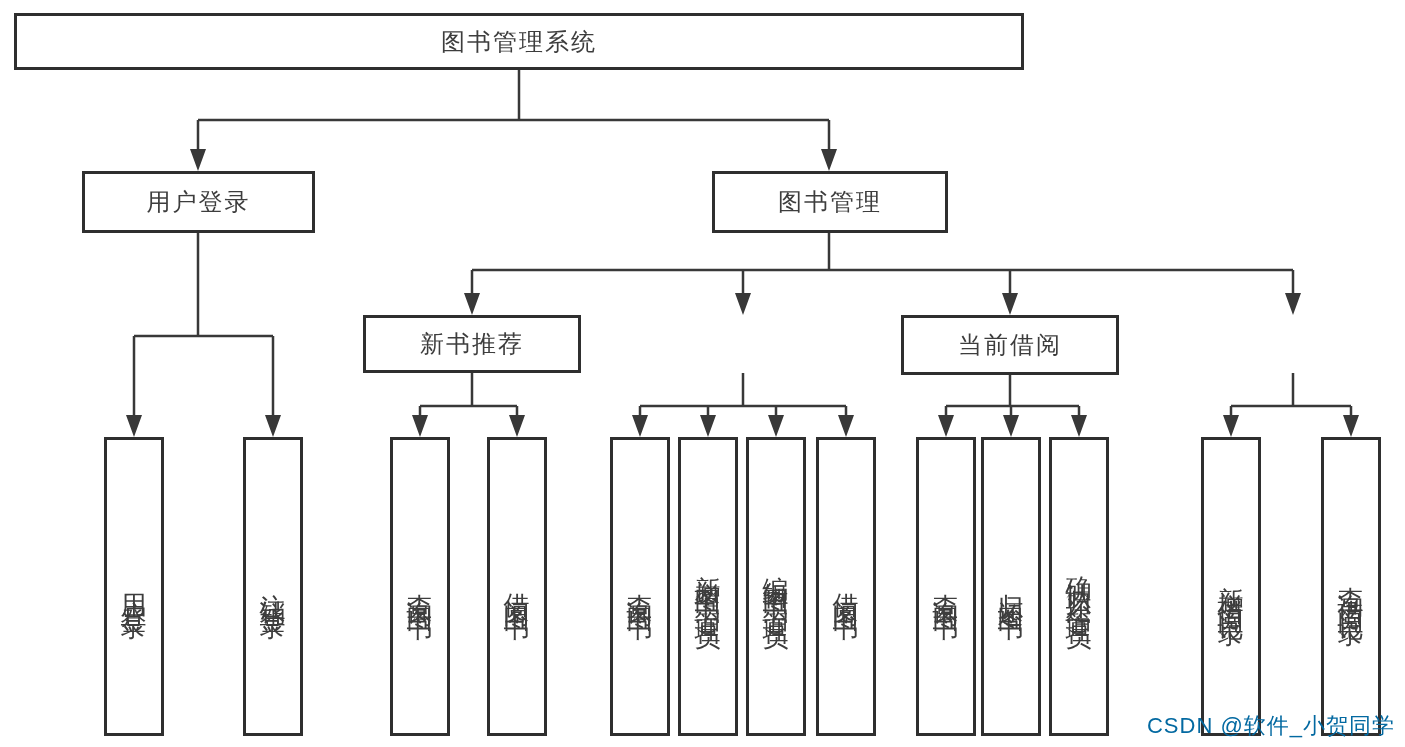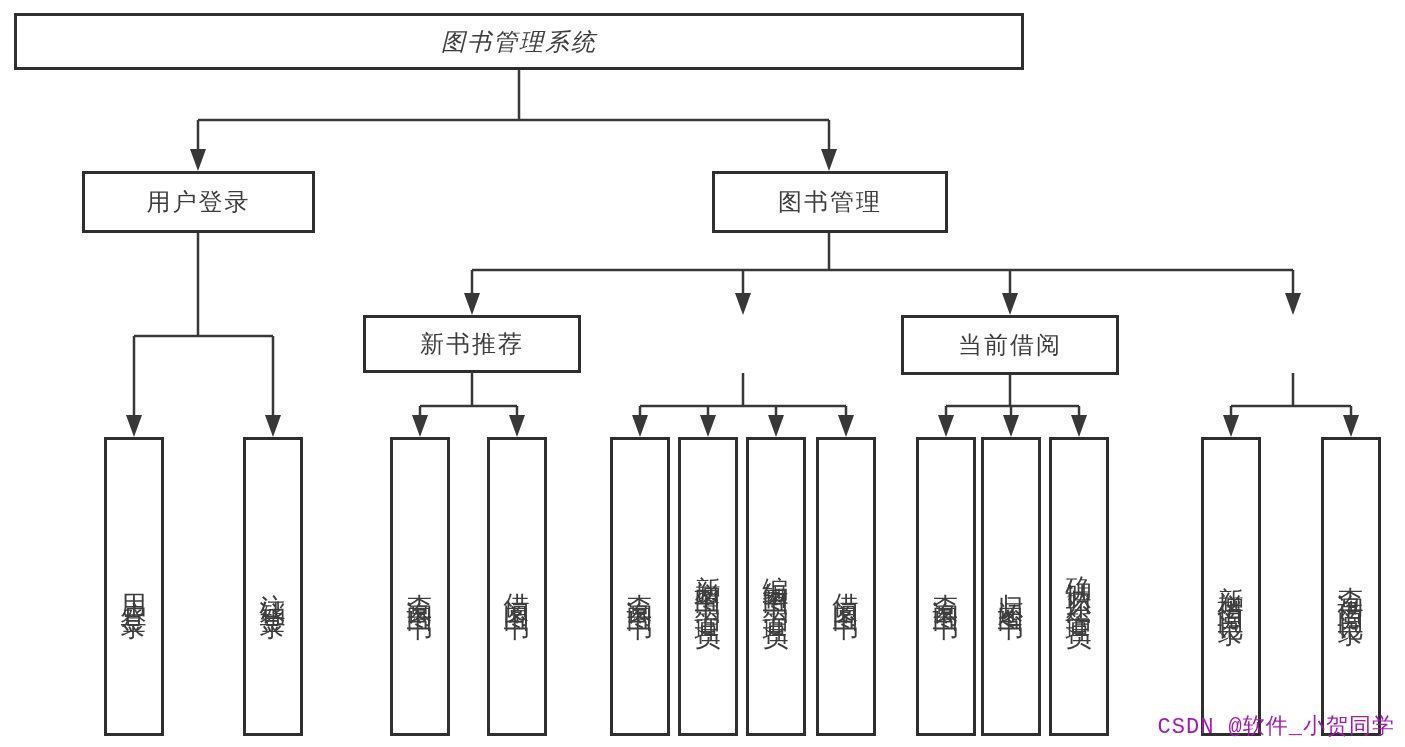--- a/index.html
+++ b/index.html
@@ -37,25 +37,24 @@
     writing-mode: vertical-rl;
     text-orientation: mixed;
     letter-spacing: 7px;
     line-height: 1;
   }
   .watermark {
     position: absolute;
     right: 10px;
     bottom: 6px;
     font-size: 22px;
-    color: #a21caf;
+    color: #0369a1;
     letter-spacing: 1px;
     white-space: nowrap;
     z-index: 5;
-    font-family: Liberation Mono, monospace;
   }
 </style>
 </head>
 <body>
 
 <div class="canvas">
 
   <svg class="connectors" width="1405" height="747" viewBox="0 0 1405 747">
     <path fill="none" stroke="#383838" stroke-width="2.5" d="M519 70 V120 M198 120 H829 M198 120 V150 M829 120 V150
              M198 233 V336 M134 336 H273 M134 336 V416 M273 336 V416
@@ -78,21 +77,21 @@
              M700 415 H716 L708 437 Z
              M768 415 H784 L776 437 Z
              M838 415 H854 L846 437 Z
              M938 415 H954 L946 437 Z
              M1003 415 H1019 L1011 437 Z
              M1071 415 H1087 L1079 437 Z
              M1223 415 H1239 L1231 437 Z
              M1343 415 H1359 L1351 437 Z"></path>
   </svg>
 
-  <div class="node hbox" style="left:14px; top:13px; width:1010px; height:57px;font-style:italic;">
+  <div class="node hbox" style="left:14px; top:13px; width:1010px; height:57px;">
     <span>图书管理系统</span>
   </div>
 
   <div class="node hbox" style="left:82px; top:171px; width:233px; height:62px;">
     <span>用户登录</span>
   </div>
   <div class="node hbox" style="left:712px; top:171px; width:236px; height:62px;">
     <span>图书管理</span>
   </div>
 

